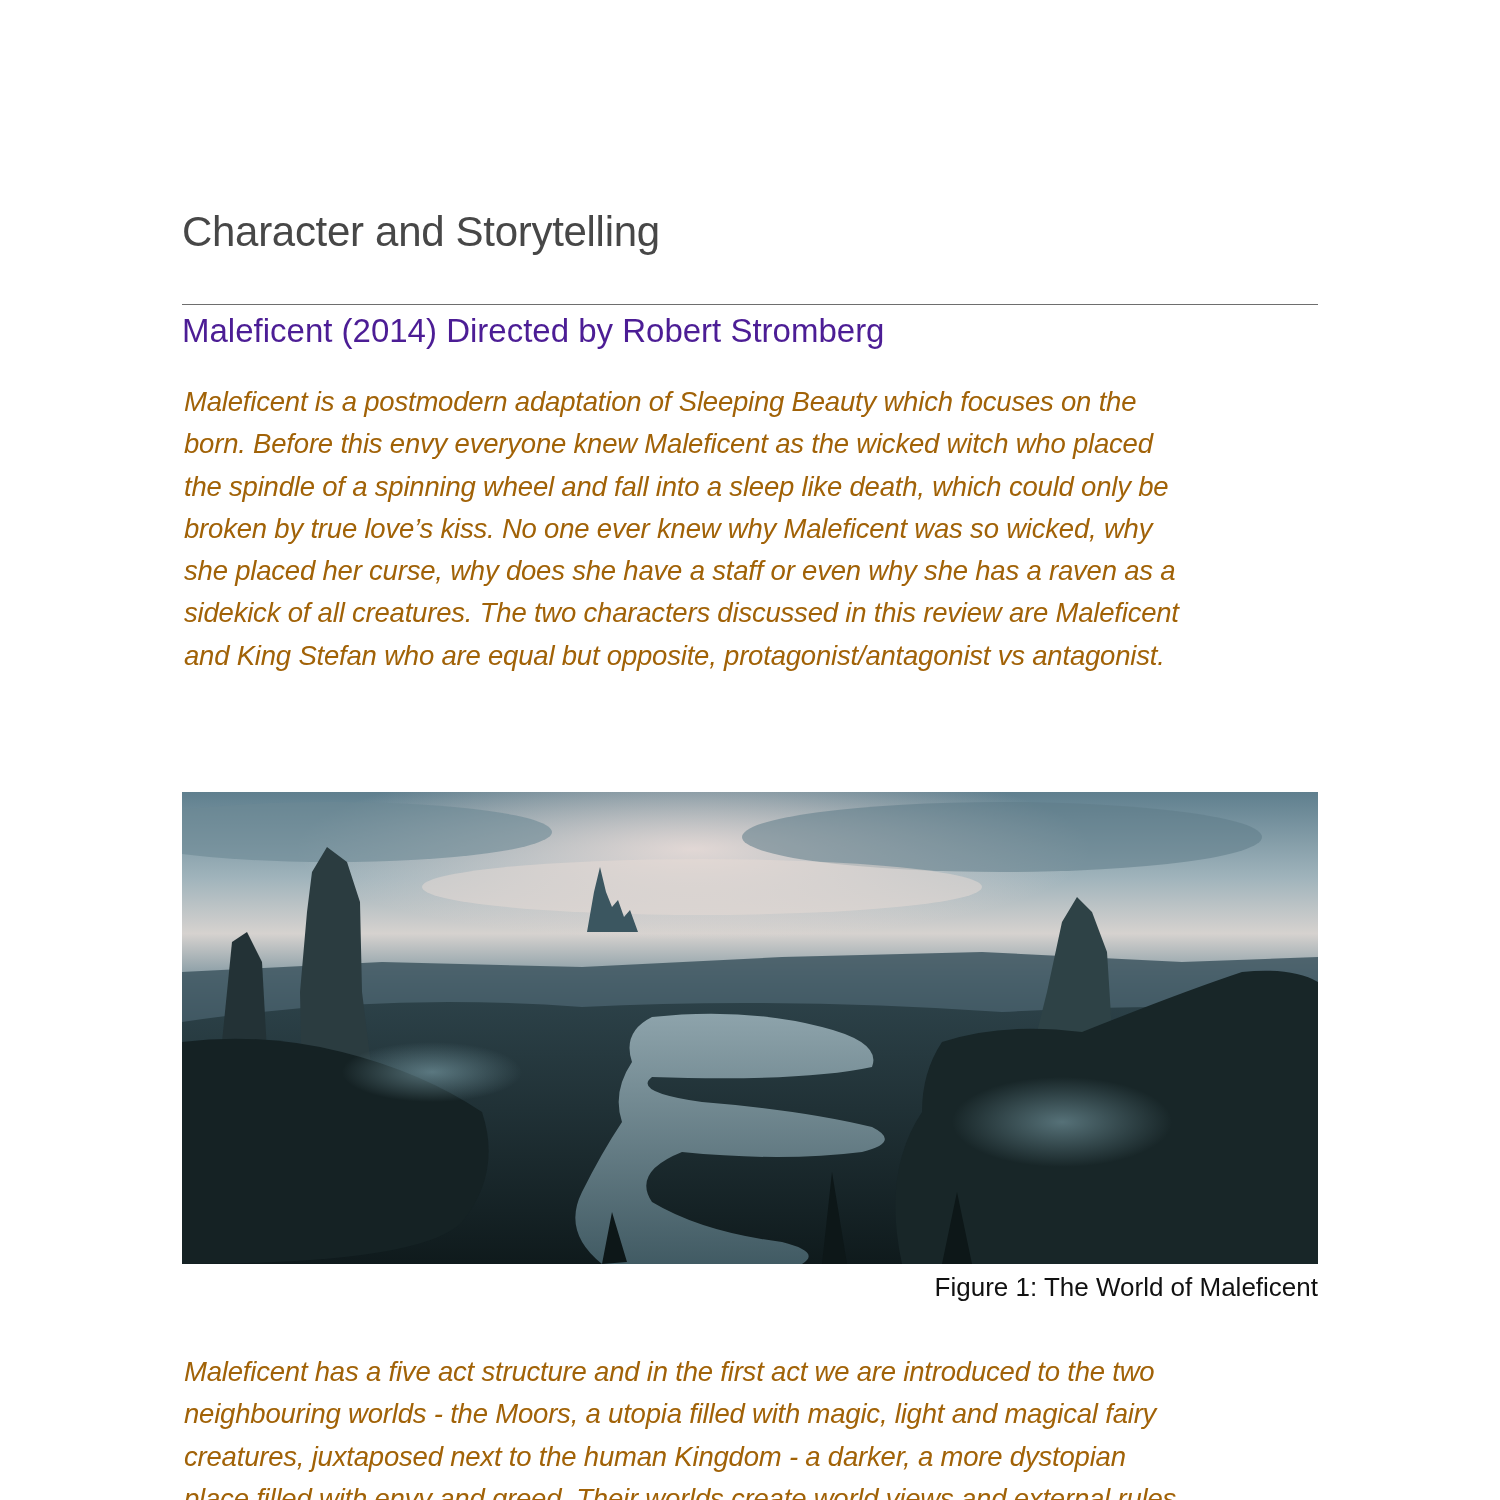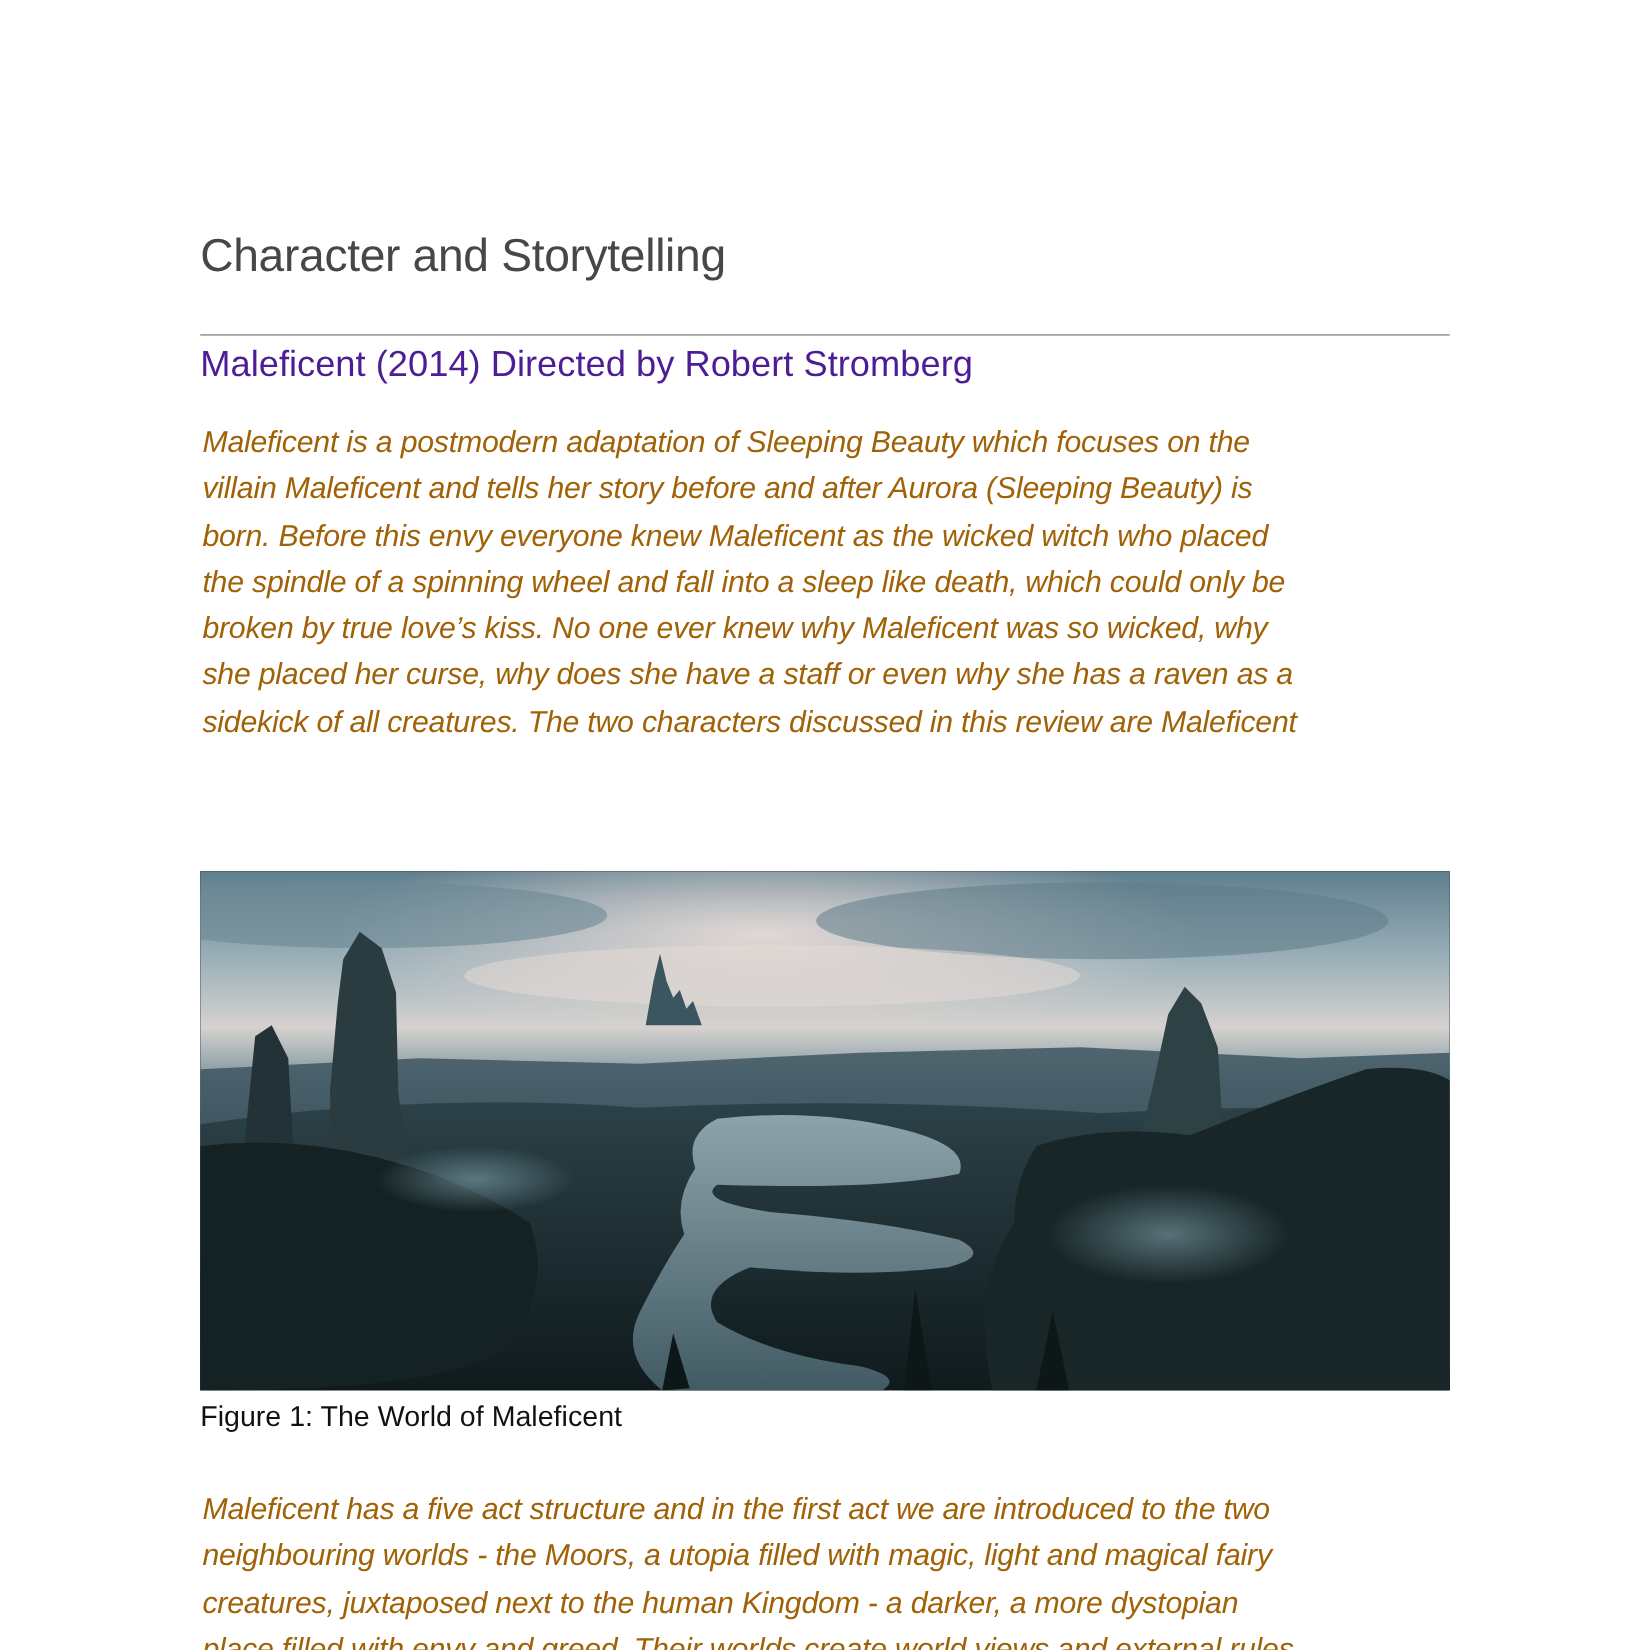--- a/index.html
+++ b/index.html
@@ -75,45 +75,45 @@
       height: 472px;
       overflow: hidden;
       background: #1c2a2e;
     }
     .figure svg { display: block; }
     .caption {
       position: absolute;
       top: 1272px;
       left: 0;
       width: 1136px;
-      text-align: left;
+      text-align: right;
       font-size: 26px;
       color: #111111;
       margin: 0;
     }
   </style>
 </head>
 <body>
 
 <div class="page">
 
   <h1 class="heading">Character and Storytelling</h1>
 
   <div class="rule"></div>
 
   <h2 class="subheading">Maleficent (2014) Directed by Robert Stromberg</h2>
 
   <p class="para para-1">
     <span class="line">Maleficent is a postmodern adaptation of Sleeping Beauty which focuses on the</span>
-    <span class="line">villain Maleficent and tells her story before and after Aurora (Sleeping Beauty) is</span>
     <span class="line">born. Before this envy everyone knew Maleficent as the wicked witch who placed</span>
     <span class="line">the spindle of a spinning wheel and fall into a sleep like death, which could only be</span>
     <span class="line">broken by true love’s kiss. No one ever knew why Maleficent was so wicked, why</span>
     <span class="line">she placed her curse, why does she have a staff or even why she has a raven as a</span>
     <span class="line">sidekick of all creatures. The two characters discussed in this review are Maleficent</span>
+    <span class="line">and King Stefan who are equal but opposite, protagonist/antagonist vs antagonist.</span>
   </p>
 
   <div class="figure" aria-label="Misty fantasy landscape with rock spires, a distant castle, and winding river">
     <svg width="1136" height="472" viewBox="0 0 1136 472" xmlns="http://www.w3.org/2000/svg">
       <defs>
         <linearGradient id="sky" x1="0" y1="0" x2="0" y2="1">
           <stop offset="0" stop-color="#5f7f8e"></stop>
           <stop offset="0.18" stop-color="#9fb3bb"></stop>
           <stop offset="0.30" stop-color="#d6d2cf"></stop>
           <stop offset="0.40" stop-color="#7f96a0"></stop>

